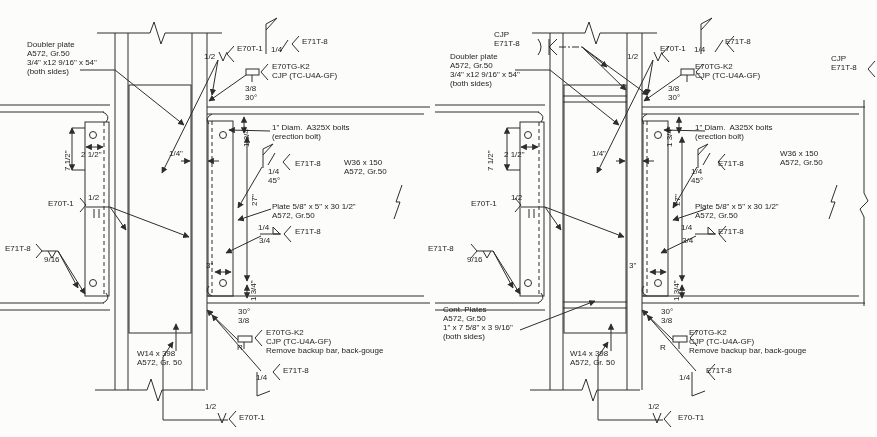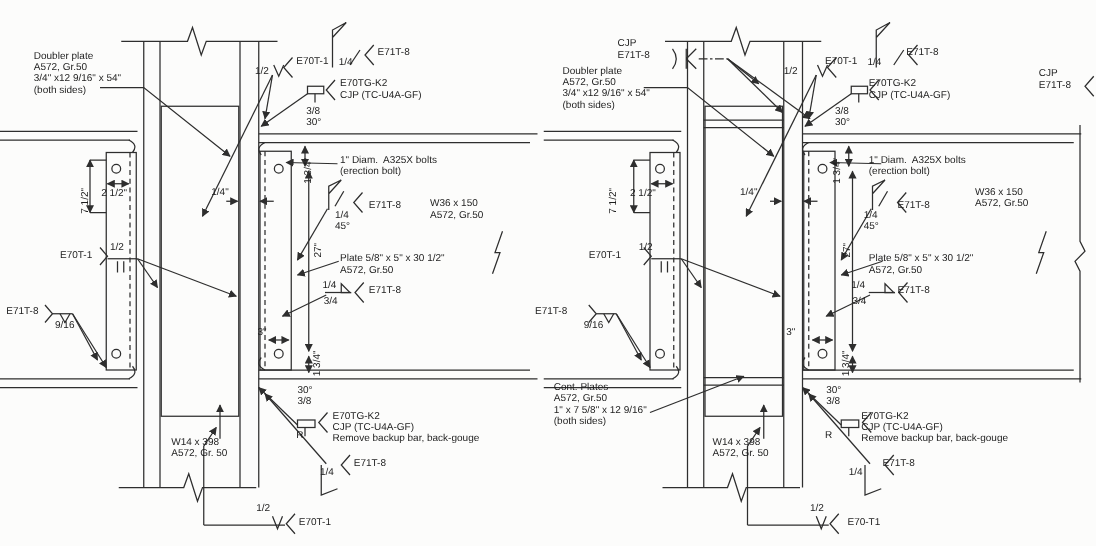--- a/index.html
+++ b/index.html
@@ -210,21 +210,21 @@
 A572, Gr.50</div>
   <div class="t" style="left:258px;top:224px">1/4</div>
   <div class="t" style="left:259px;top:237px">3/4</div>
   <div class="t" style="left:295px;top:228px">E71T-8</div>
   <div class="t" style="left:5px;top:245px">E71T-8</div>
   <div class="t" style="left:44px;top:256px">9/16</div>
   <div class="t" style="left:206px;top:262px">3"</div>
   <div class="t rot" style="left:250px;top:301px">1 3/4"</div>
   <div class="t" style="left:20px;top:306px">Cont. Plates
 A572, Gr.50
-1" x 7 5/8" x 12 9/16"
+1" x 7 5/8" x 3 9/16"
 (both sides)</div>
   <div class="t" style="left:147px;top:350px">W14 x 398
 A572, Gr. 50</div>
   <div class="t" style="left:238px;top:308px">30°</div>
   <div class="t" style="left:238px;top:317px">3/8</div>
   <div class="t" style="left:237px;top:344px">R</div>
   <div class="t" style="left:266px;top:329px">E70TG-K2</div>
   <div class="t" style="left:266px;top:338px">CJP (TC-U4A-GF)
 Remove backup bar, back-gouge</div>
   <div class="t" style="left:256px;top:374px">1/4</div>

